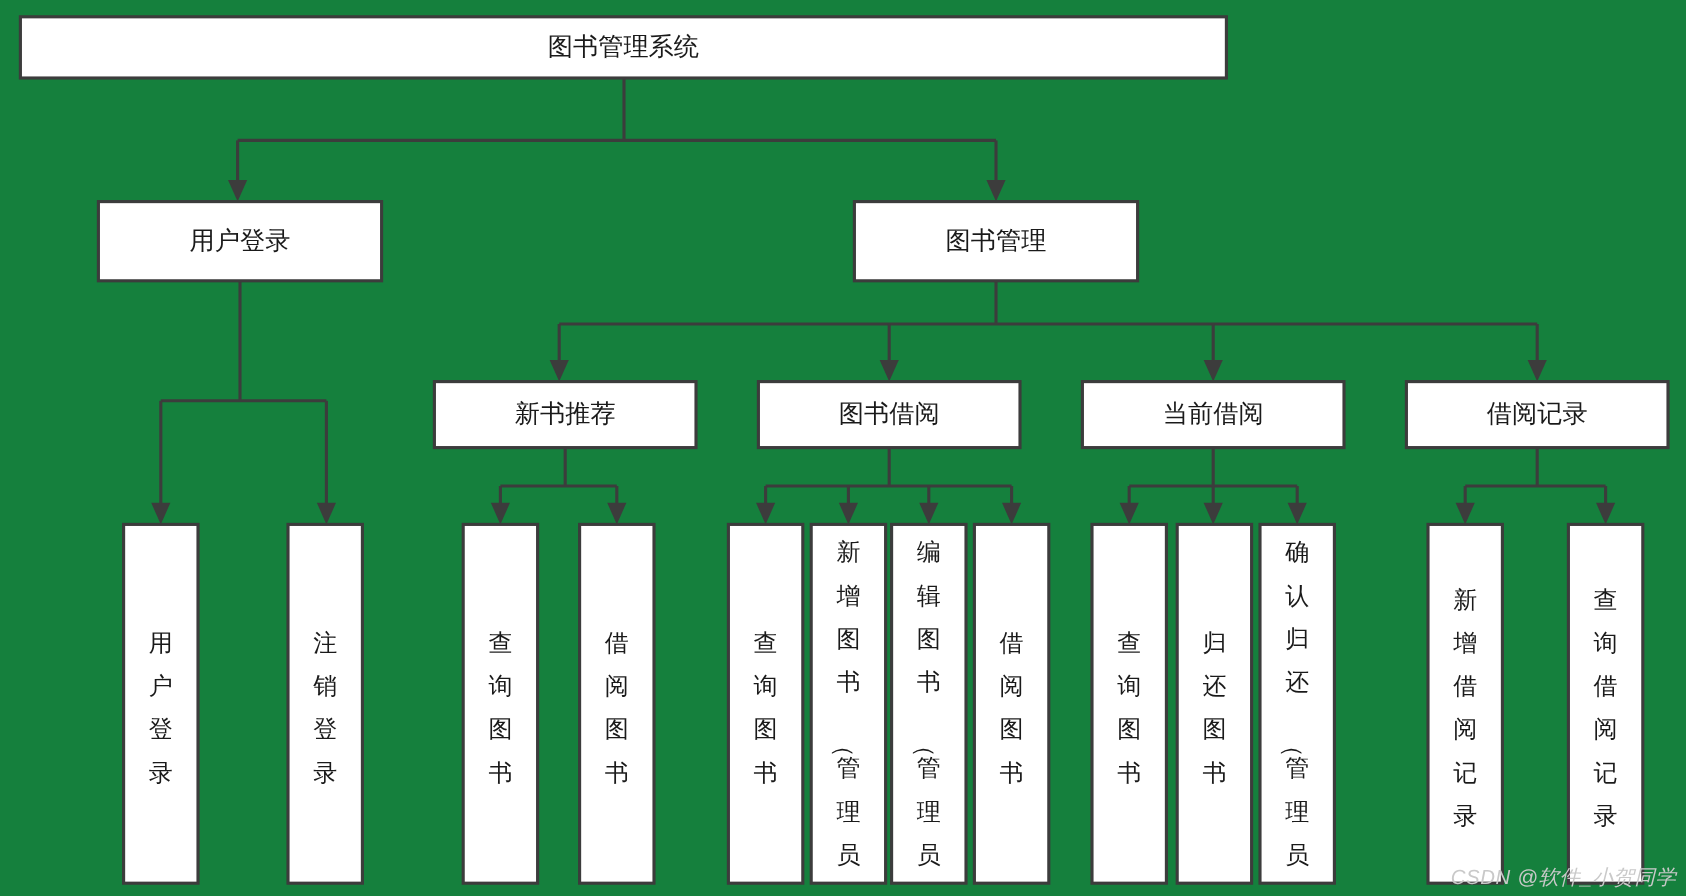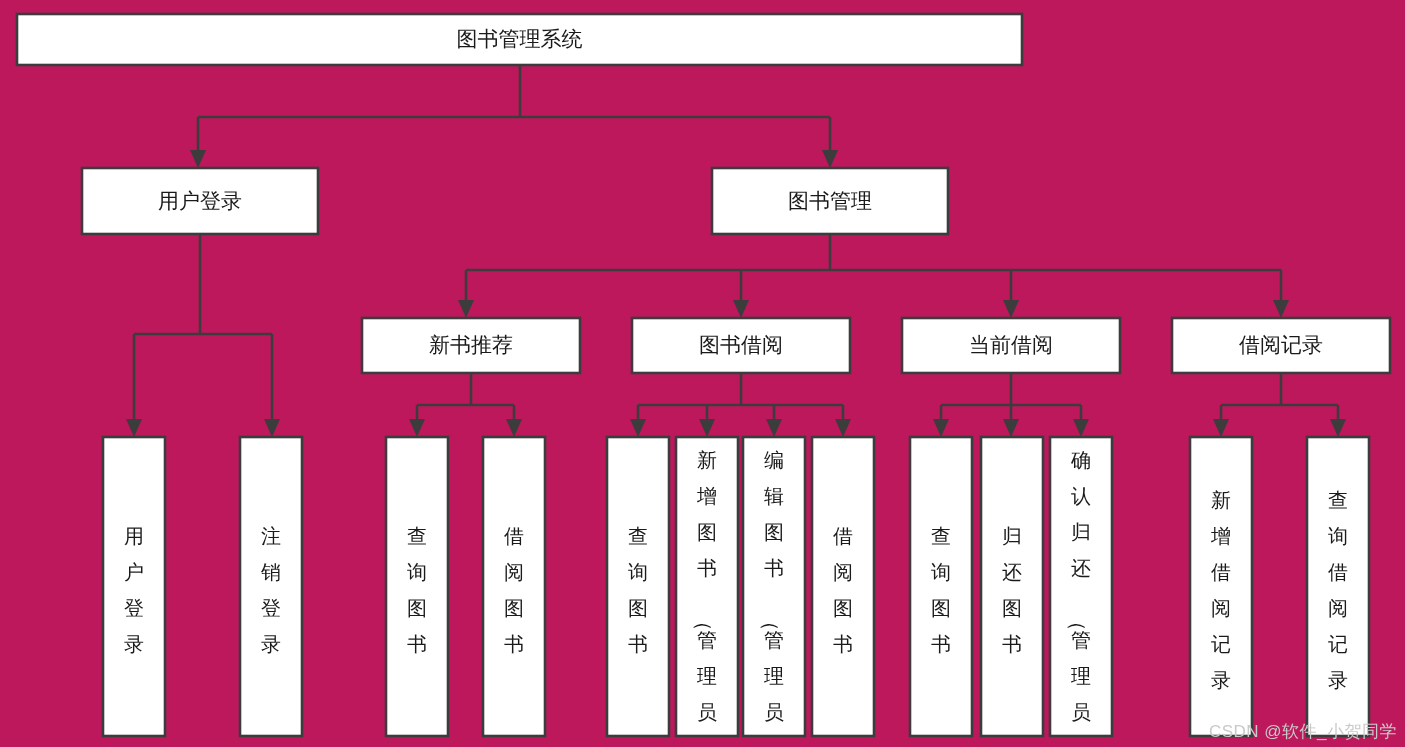--- a/index.html
+++ b/index.html
@@ -10,21 +10,21 @@
   body {
     width: 1405px;
     height: 747px;
     font-family: "Liberation Sans", "DejaVu Sans", sans-serif;
     overflow: hidden;
   }
   #diagram-root {
     position: relative;
     width: 1405px;
     height: 747px;
-    background: #be185d;
+    background: #15803d;
   }
   svg.flow {
     position: absolute;
     left: 0;
     top: 0;
     width: 1405px;
     height: 747px;
   }
   .node-rect {
     fill: #ffffff;
@@ -57,20 +57,21 @@
   .watermark {
     position: absolute;
     right: 8px;
     bottom: 4px;
     font-family: "Liberation Sans", "DejaVu Sans", sans-serif;
     font-size: 17px;
     color: #c9c9c9;
     letter-spacing: 0.5px;
     white-space: nowrap;
     user-select: none;
+    font-style: italic;
   }
 </style>
 </head>
 <body>
 
 <div id="diagram-root">
   <svg class="flow" viewBox="0 0 1405 747">
     <g id="links-layer">
         <line x1="520" y1="65" x2="520" y2="117" class="link-line"></line>
         <line x1="198" y1="117" x2="830" y2="117" class="link-line"></line>

